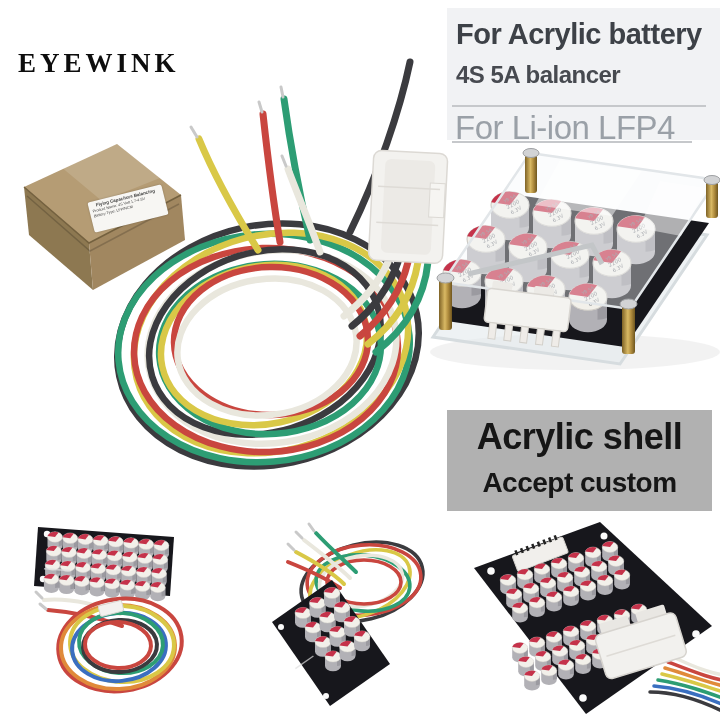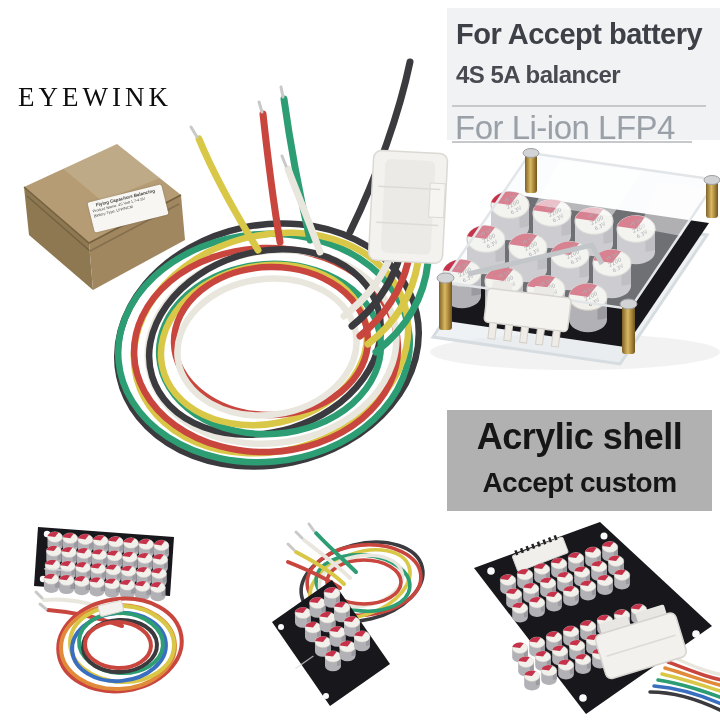--- a/index.html
+++ b/index.html
@@ -1,19 +1,19 @@
 <!DOCTYPE html>
 <html><head>
 <meta charset="utf-8">
 <style>
   html,body{margin:0;padding:0;background:#fff;}
   .canvas{position:relative;width:720px;height:720px;background:#ffffff;overflow:hidden;
           font-family:"Liberation Sans",sans-serif;}
   .brand{position:absolute;left:18px;top:48px;font-family:"Liberation Serif",serif;
-         font-weight:normal;font-size:27px;letter-spacing:4px;color:#0d0d0d;margin-top:34px;}
+         font-weight:bold;font-size:27px;letter-spacing:4px;color:#0d0d0d;}
   .promo{position:absolute;left:447px;top:8px;width:273px;height:132px;background:#f1f2f4;}
   .promo .l1{position:absolute;left:9px;top:10px;font-size:29px;font-weight:bold;color:#3d4147;letter-spacing:-0.5px;white-space:nowrap;}
   .promo .l2{position:absolute;left:9px;top:53px;font-size:24px;font-weight:bold;color:#474a50;letter-spacing:-0.5px;white-space:nowrap;}
   .promo .r1{position:absolute;left:5px;top:97px;width:254px;height:2px;background:#c6c8cb;}
   .promo .l3{position:absolute;left:8px;top:101px;font-size:33px;color:#9aa0a7;letter-spacing:-0.5px;white-space:nowrap;}
   .promo .r2{position:absolute;left:5px;top:133px;width:240px;height:2px;background:#c6c8cb;}
   .caption{position:absolute;left:447px;top:410px;width:265px;height:101px;background:#b1b1b1;
            color:#161616;text-align:center;font-weight:bold;}
   .caption .c1{font-size:36px;line-height:47px;margin-top:3px;letter-spacing:-0.5px;}
   .caption .c2{font-size:28px;line-height:46px;letter-spacing:-0.5px;}
@@ -573,21 +573,21 @@
         <rect x="46" y="-10" width="30" height="14" rx="2" fill="#e9e7e3"></rect>
         <rect x="0" y="0" width="84" height="46" rx="6" fill="#f2f1ee" stroke="#d7d4cf" stroke-width="1.5"></rect>
         <line x1="6" y1="23" x2="78" y2="23" stroke="#dedbd6" stroke-width="1.5"></line>
       </g>
     </g>
   </svg>
 
   <div class="brand">EYEWINK</div>
 
   <div class="promo">
-    <div class="l1">For Accept battery</div>
+    <div class="l1">For Acrylic battery</div>
     <div class="l2">4S 5A balancer</div>
     <div class="r1"></div>
     <div class="l3">For Li-ion LFP4</div>
     <div class="r2"></div>
   </div>
 
   <div class="boxlabel">
     <div class="t">Flying Capacitors Balancing</div>
     <div class="s">Product Name: 4S  Volt 1.7-4.5V</div>
     <div class="s">Battery Type: LFP/NCM</div>

